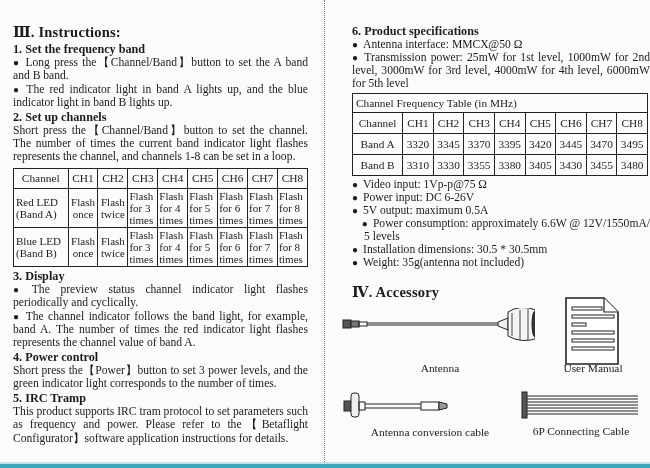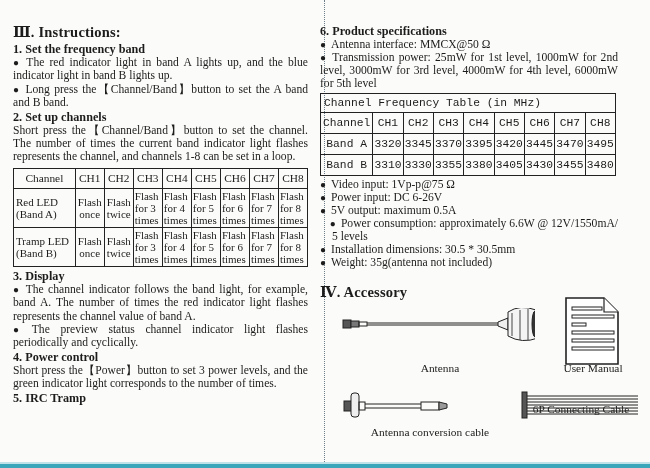--- a/index.html
+++ b/index.html
@@ -2,57 +2,57 @@
 <html><head>
 <meta charset="utf-8">
 <style>
   html, body { margin:0; padding:0; }
   body {
     width:650px; height:468px; background:#fbfbf9; position:relative; overflow:hidden;
     font-family:"Liberation Serif", "DejaVu Serif", serif; color:#1c1c1c;
   }
   .col { position:absolute; top:24px; }
   .left { left:13px; width:295px; }
-  .right { left:320px; width:298px; }
+  .right { left:352px; width:298px; }
   .divider {
     position:absolute; left:324px; top:0; width:0; height:462px;
     border-left:1.5px dotted #6f7f8a;
   }
   .bottom-bar { position:absolute; left:0; right:0; bottom:0; height:4px; background:#3aa6b9; }
   .bottom-bar::before { content:""; position:absolute; left:0; right:0; top:-2px; height:2px; background:#bfe2e8; }
   h1 { font-size:14.5px; font-weight:bold; margin:0 0 1px 0; line-height:17px; letter-spacing:0.2px; }
   h2 { font-size:12.2px; font-weight:bold; margin:0; line-height:14px; }
   p { margin:0; font-size:11.6px; line-height:13.4px; text-align:justify; }
   .bullet::before { content:"\25CF"; font-size:10px; margin-right:5px; }
   table { border-collapse:collapse; }
   .tbl1 { margin:4px 0 0 0; width:295px; }
   .tbl1 td { border:1.2px solid #222; font-size:11px; line-height:12px; text-align:center; padding:1px 1px; }
   .tbl1 .hdr td { height:17px; font-size:11.4px; }
   .tbl1 .rowlabel { text-align:left; padding-left:2px; font-size:11px;margin-left:10px; }
   .tbl1 .cell-multi { font-size:11px; line-height:12px; text-align:left; }
   .tbl2 { margin:3px 0 2px 0; width:296px; }
-  .tbl2 td { border:1.2px solid #222; font-size:11.3px; line-height:15px; text-align:center; padding:1px 0; height:18px;font-family:Liberation Mono, monospace; }
+  .tbl2 td { border:1.2px solid #222; font-size:11.3px; line-height:15px; text-align:center; padding:1px 0; height:18px; }
   .tbl2 .title-row td { text-align:left; padding-left:3px; height:16px; }
   .spec-list p { line-height:13px; }
   .spec-list .cont { padding-left:12px; }
   .acc-title { margin-top:15px; }
   .acc { position:absolute; }
   .caption { font-size:11.4px; text-align:center; }
 </style>
 </head>
 <body>
 
 <div class="divider"></div>
 
 <div class="col left">
   <h1>Ⅲ. Instructions:</h1>
 
   <h2>1.  Set the frequency band</h2>
+  <p class="bullet">Long press the【Channel/Band】button to set the A band and B band.</p>
   <p class="bullet">The red indicator light in band A lights up, and the blue indicator light in band B lights up.</p>
-  <p class="bullet">Long press the【Channel/Band】button to set the A band and B band.</p>
 
   <h2>2.  Set up channels</h2>
   <p>Short press the【Channel/Band】button to set the channel. The number of times the current band indicator light flashes represents the channel, and channels 1-8 can be set in a loop.</p>
 
   <table class="tbl1">
     <tbody>
         <tr class="hdr">
       <td>Channel</td>
       <td>CH1</td>
       <td>CH2</td>
@@ -104,21 +104,21 @@
             <div>times</div>
           </td>
           <td class="cell-multi">
             <div>Flash</div>
             <div>for 8</div>
             <div>times</div>
           </td>
         </tr>
         <tr>
           <td class="rowlabel">
-            <div>Tramp LED</div>
+            <div>Blue LED</div>
             <div>(Band B)</div>
           </td>
           <td class="">
             <div>Flash</div>
             <div>once</div>
           </td>
           <td class="">
             <div>Flash</div>
             <div>twice</div>
           </td>
@@ -150,27 +150,28 @@
           <td class="cell-multi">
             <div>Flash</div>
             <div>for 8</div>
             <div>times</div>
           </td>
         </tr>
       </tbody>
   </table>
 
   <h2 style="margin-top:2px">3.  Display</h2>
+  <p class="bullet">The preview status channel indicator light flashes periodically and cyclically.</p>
   <p class="bullet">The channel indicator follows the band light, for example, band A. The number of times the red indicator light flashes represents the channel value of band A.</p>
-  <p class="bullet">The preview status channel indicator light flashes periodically and cyclically.</p>
 
   <h2>4.  Power control</h2>
   <p>Short press the【Power】button to set 3 power levels, and the green indicator light corresponds to the number of times.</p>
 
   <h2>5.  IRC Tramp</h2>
+  <p>This product supports IRC tram protocol to set parameters such as frequency and power. Please refer to the【Betaflight Configurator】software application instructions for details.</p>
 </div>
 
 <div class="col right">
   <h2>6.  Product specifications</h2>
   <div class="spec-list">
     <p class="bullet">Antenna interface: MMCX@50 Ω</p>
     <p class="bullet">Transmission power: 25mW for 1st level, 1000mW for 2nd level, 3000mW for 3rd level, 4000mW for 4th level,  6000mW for 5th level</p>
   </div>
 
   <table class="tbl2">
@@ -276,15 +277,15 @@
   <g stroke="#222" stroke-width="1">
     <line x1="7" y1="6" x2="118" y2="6"></line>
     <line x1="7" y1="9" x2="118" y2="9"></line>
     <line x1="7" y1="12" x2="118" y2="12"></line>
     <line x1="7" y1="15" x2="118" y2="15"></line>
     <line x1="7" y1="18" x2="118" y2="18"></line>
     <line x1="7" y1="21" x2="118" y2="21"></line>
     <line x1="7" y1="24" x2="118" y2="24"></line>
   </g>
 </svg>
-<div class="acc caption" style="left:526px;top:403px;width:110px">6P Connecting Cable</div>
+<div class="acc caption" style="left:526px;top:425px;width:110px">6P Connecting Cable</div>
 
 <div class="bottom-bar"></div>
 
 </body></html>

